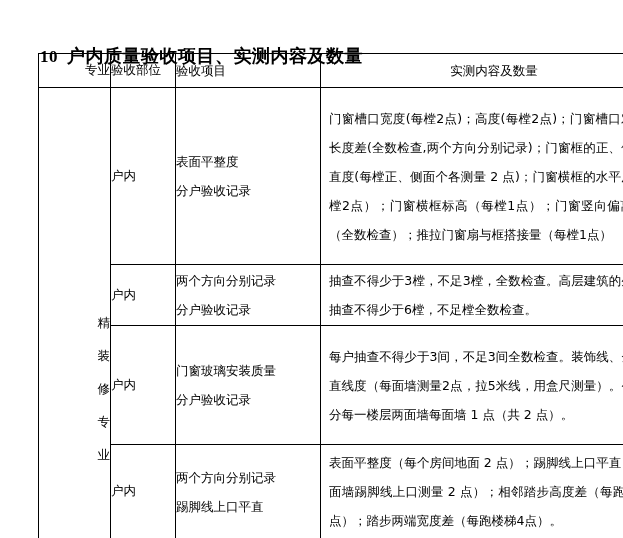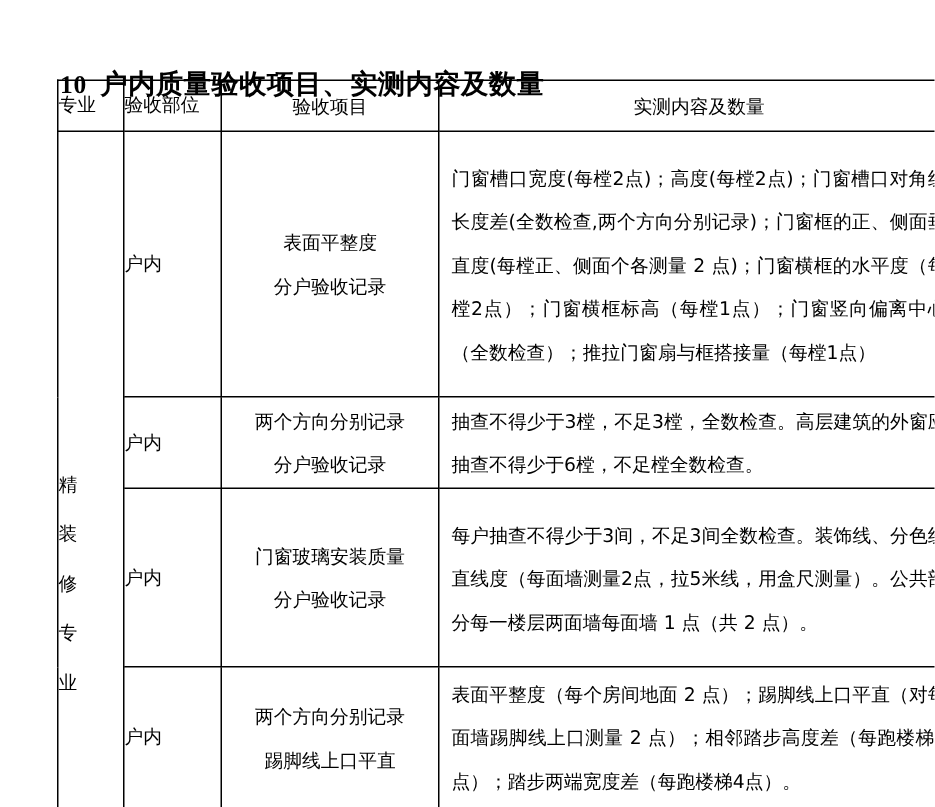--- a/index.html
+++ b/index.html
@@ -7,23 +7,23 @@
            font-family:"DejaVu Sans","Liberation Sans",sans-serif; color:#000; }
     .title { position:absolute; left:40px; top:4px; font-size:18px; font-weight:bold;
              white-space:nowrap; letter-spacing:0.5px;margin-top:40px; }
     .title .num { font-family:"Liberation Serif","DejaVu Serif",serif; font-weight:bold;
                   font-size:17px; margin-right:9px; }
     table { position:absolute; left:38px; top:53px; border-collapse:collapse;
             table-layout:fixed; width:583px; }
     td, th { border:1.4px solid #000; padding:0; font-weight:normal; font-size:12.5px;
              vertical-align:middle; }
     th { height:33px; text-align:center; }
-    .c-spec { width:43px; text-align:left; }
+    .c-spec { width:43px; text-align:right;padding-left:28px; }
     .c-pos { width:64px; text-align:left; }
-    .c-item { width:144px; text-align:center; line-height:29px; }
+    .c-item { width:144px; text-align:left; line-height:29px; }
     .c-content { width:330px; text-align:justify; padding:0 4px 0 8px; line-height:29px;
                  font-size:12.5px; }
     .vert { display:inline-block; line-height:33px; }
     .vert span { display:block; }
     .r1 { height:177px; } .r2 { height:61px; } .r3 { height:119px; } .r4 { height:94px; }
   </style>
 </head>
 <body>
 
 <div class="title">

